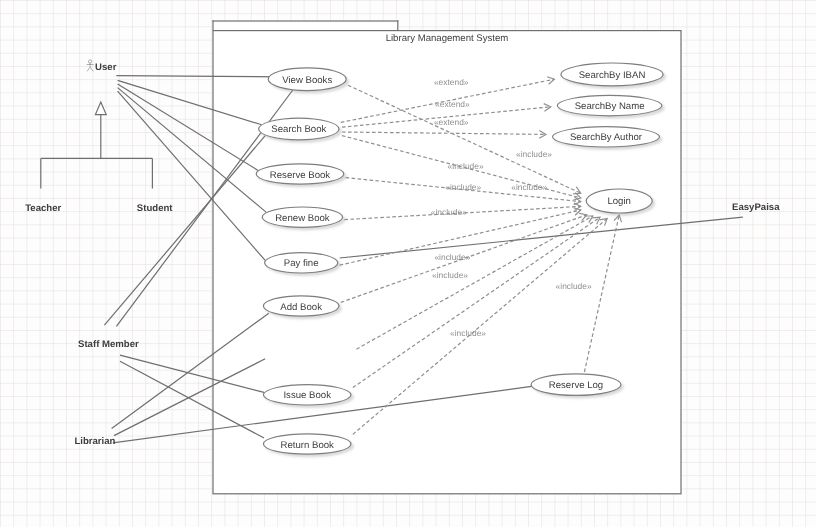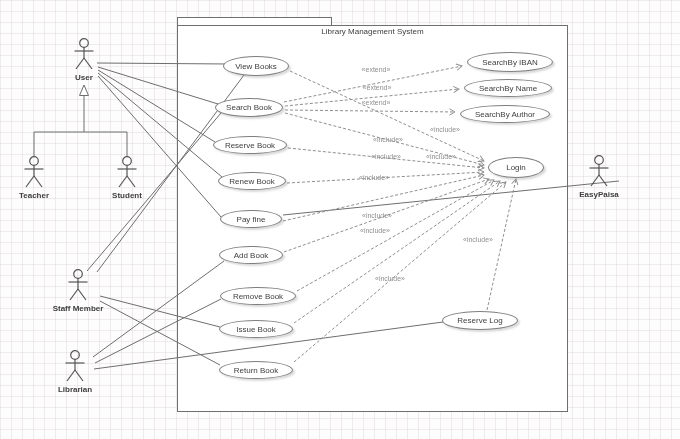--- a/index.html
+++ b/index.html
@@ -30,21 +30,21 @@
   svg.edges{position:absolute;left:0;top:0;z-index:2;pointer-events:none;}
   svg.edges line.solid{stroke:#6e6e6e;stroke-width:1;}
   svg.edges line.dashed{stroke:#8f8f8f;stroke-width:1;stroke-dasharray:3 2;}
   svg.edges .gen{stroke:#6e6e6e;stroke-width:1;fill:#fff;}
   .uc{
     position:absolute;border:1px solid #7e7e7e;border-radius:50%;background:#fff;
     display:flex;align-items:center;justify-content:center;
     font-size:8px;font-weight:normal;color:#3d3d3d;white-space:nowrap;
     box-shadow:2px 2px 2px rgba(150,150,150,.35);box-sizing:border-box;z-index:3;
   }
-  .actor{position:absolute;width:26px;display:flex;flex-direction:column;align-items:center;z-index:3;}
+  .actor{position:absolute;width:26px;display:flex;flex-direction:row;align-items:center;z-index:3;}
   .actor svg{stroke:#555;stroke-width:1.2;fill:none;}
   .actor-label{margin-top:1px;font-size:8px;font-weight:bold;color:#3d3d3d;white-space:nowrap;}
   .stereo{
     position:absolute;transform:translateX(-50%);
     font-size:7px;color:#8f8f8f;white-space:nowrap;z-index:2;
   }
 </style>
 </head>
 <body>
 
@@ -140,38 +140,37 @@
   <div class="actor" style="left:62px;top:350px">
     <svg width="26" height="34" viewBox="0 0 26 34">
       <circle cx="13" cy="5" r="4.3"></circle>
         <line x1="13" y1="9.3" x2="13" y2="20"></line>
         <line x1="3.5" y1="13" x2="22.5" y2="13"></line>
         <line x1="13" y1="20" x2="5" y2="31"></line>
         <line x1="13" y1="20" x2="21" y2="31"></line>
     </svg>
     <span class="actor-label">Librarian</span>
   </div>
-  <div class="actor" style="left:586px;top:155px">
+  <div class="actor" style="left:610px;top:155px">
     <svg width="26" height="34" viewBox="0 0 26 34">
       <circle cx="13" cy="5" r="4.3"></circle>
         <line x1="13" y1="9.3" x2="13" y2="20"></line>
         <line x1="3.5" y1="13" x2="22.5" y2="13"></line>
         <line x1="13" y1="20" x2="5" y2="31"></line>
         <line x1="13" y1="20" x2="21" y2="31"></line>
     </svg>
     <span class="actor-label">EasyPaisa</span>
   </div>
 
   <div class="uc" style="left:223px;top:56px;width:66px;height:20px">View Books</div>
   <div class="uc" style="left:215px;top:98px;width:68px;height:19px">Search Book</div>
   <div class="uc" style="left:213px;top:136px;width:74px;height:18px">Reserve Book</div>
   <div class="uc" style="left:218px;top:172px;width:68px;height:18px">Renew Book</div>
   <div class="uc" style="left:220px;top:210px;width:62px;height:18px">Pay fine</div>
   <div class="uc" style="left:219px;top:246px;width:64px;height:18px">Add Book</div>
-  <div class="uc" style="left:220px;top:287px;width:76px;height:18px">Remove Book</div>
   <div class="uc" style="left:219px;top:320px;width:74px;height:18px">Issue Book</div>
   <div class="uc" style="left:219px;top:361px;width:74px;height:18px">Return Book</div>
   <div class="uc" style="left:467px;top:52px;width:86px;height:20px">SearchBy IBAN</div>
   <div class="uc" style="left:464px;top:79px;width:88px;height:18px">SearchBy Name</div>
   <div class="uc" style="left:460px;top:105px;width:90px;height:18px">SearchBy Author</div>
   <div class="uc" style="left:488px;top:157px;width:56px;height:21px">Login</div>
   <div class="uc" style="left:442px;top:311px;width:76px;height:19px">Reserve Log</div>
 
   <span class="stereo" style="left:376px;top:66px">«extend»</span>
   <span class="stereo" style="left:377px;top:84px">«extend»</span>

